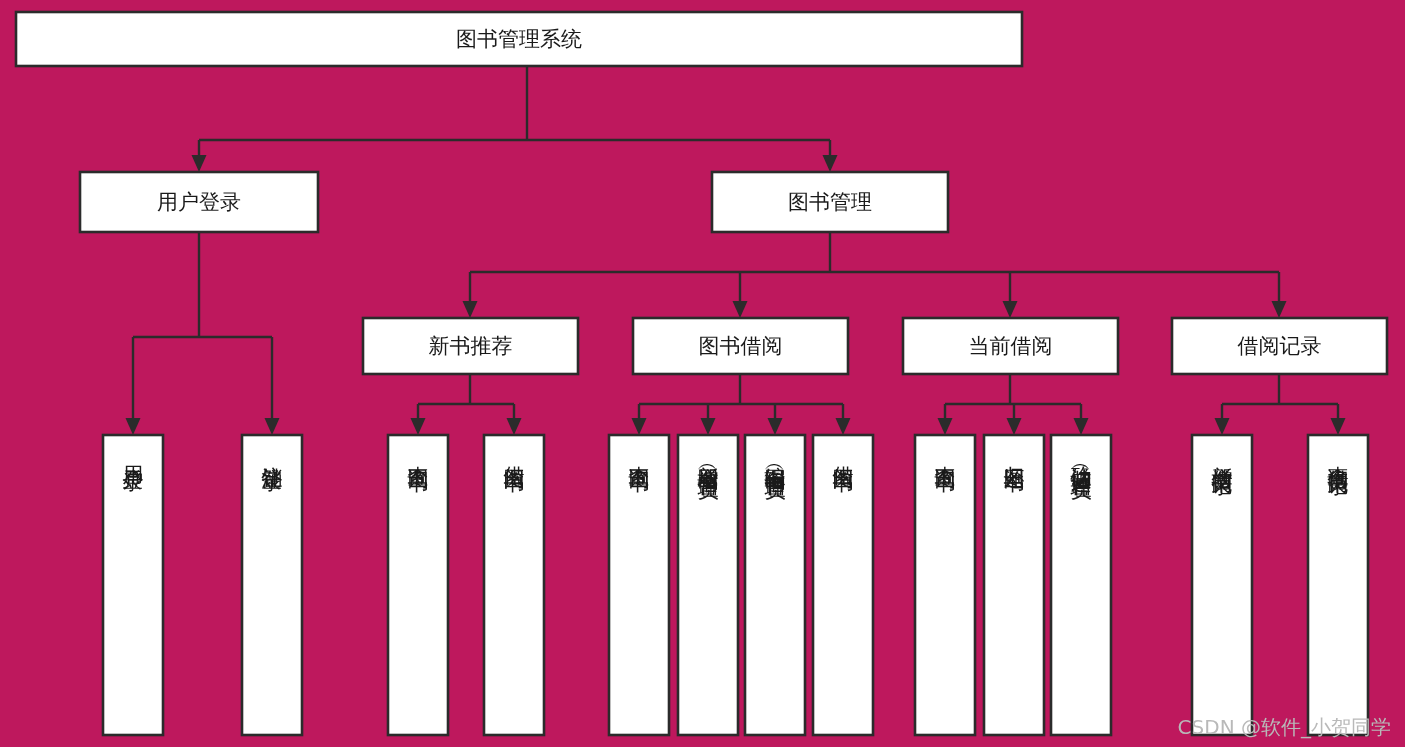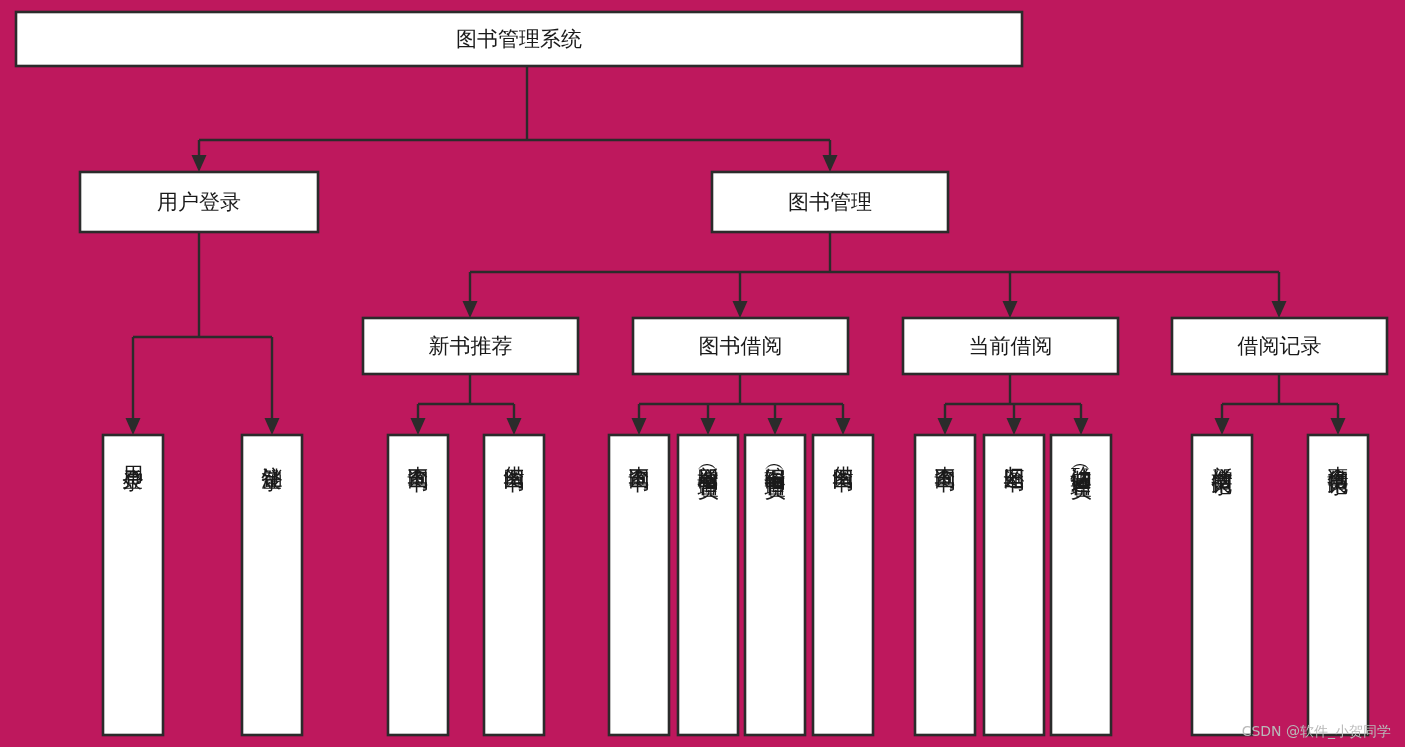--- a/index.html
+++ b/index.html
@@ -56,21 +56,21 @@
     writing-mode: vertical-rl;
     text-orientation: upright;
     letter-spacing: 2px;
     dominant-baseline: central;
   }
   .watermark-text {
     position: absolute;
     right: 14px;
     bottom: 6px;
     font-family: "DejaVu Sans", "Liberation Sans", sans-serif;
-    font-size: 14px;
+    font-size: 20px;
     color: #b9b9b9;
     white-space: nowrap;
     user-select: none;
   }
 </style>
 </head>
 <body>
 
 <div id="diagram-root">
   <svg class="flow-canvas" viewBox="0 0 1405 747" xmlns="http://www.w3.org/2000/svg">

